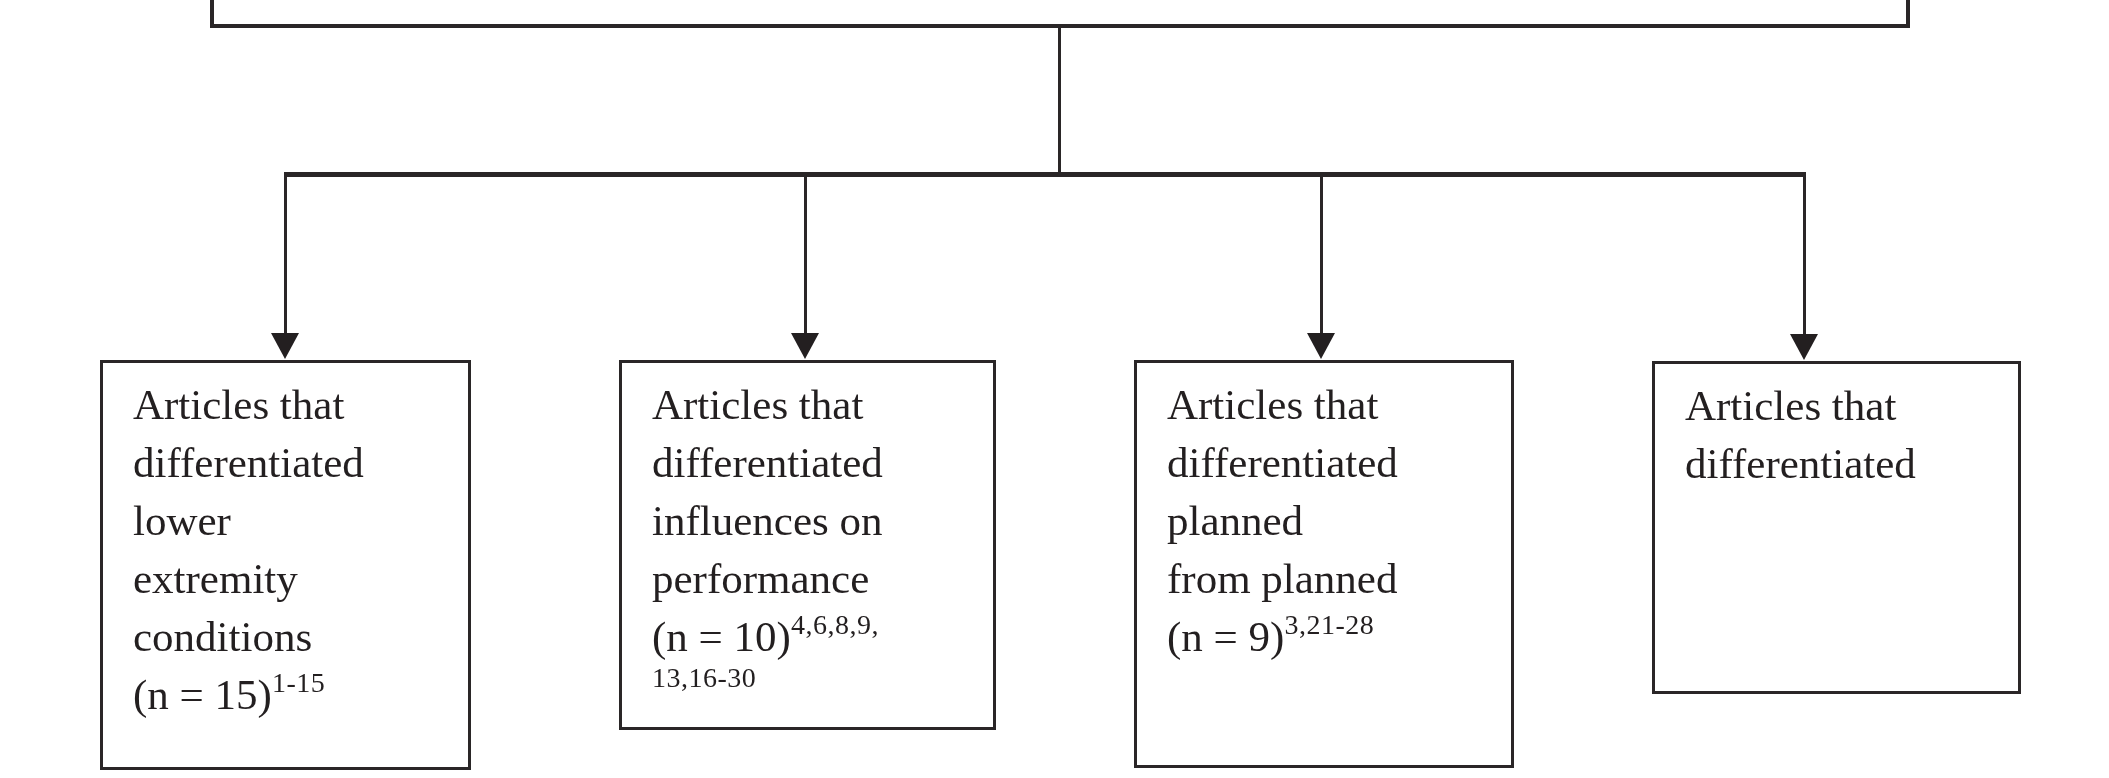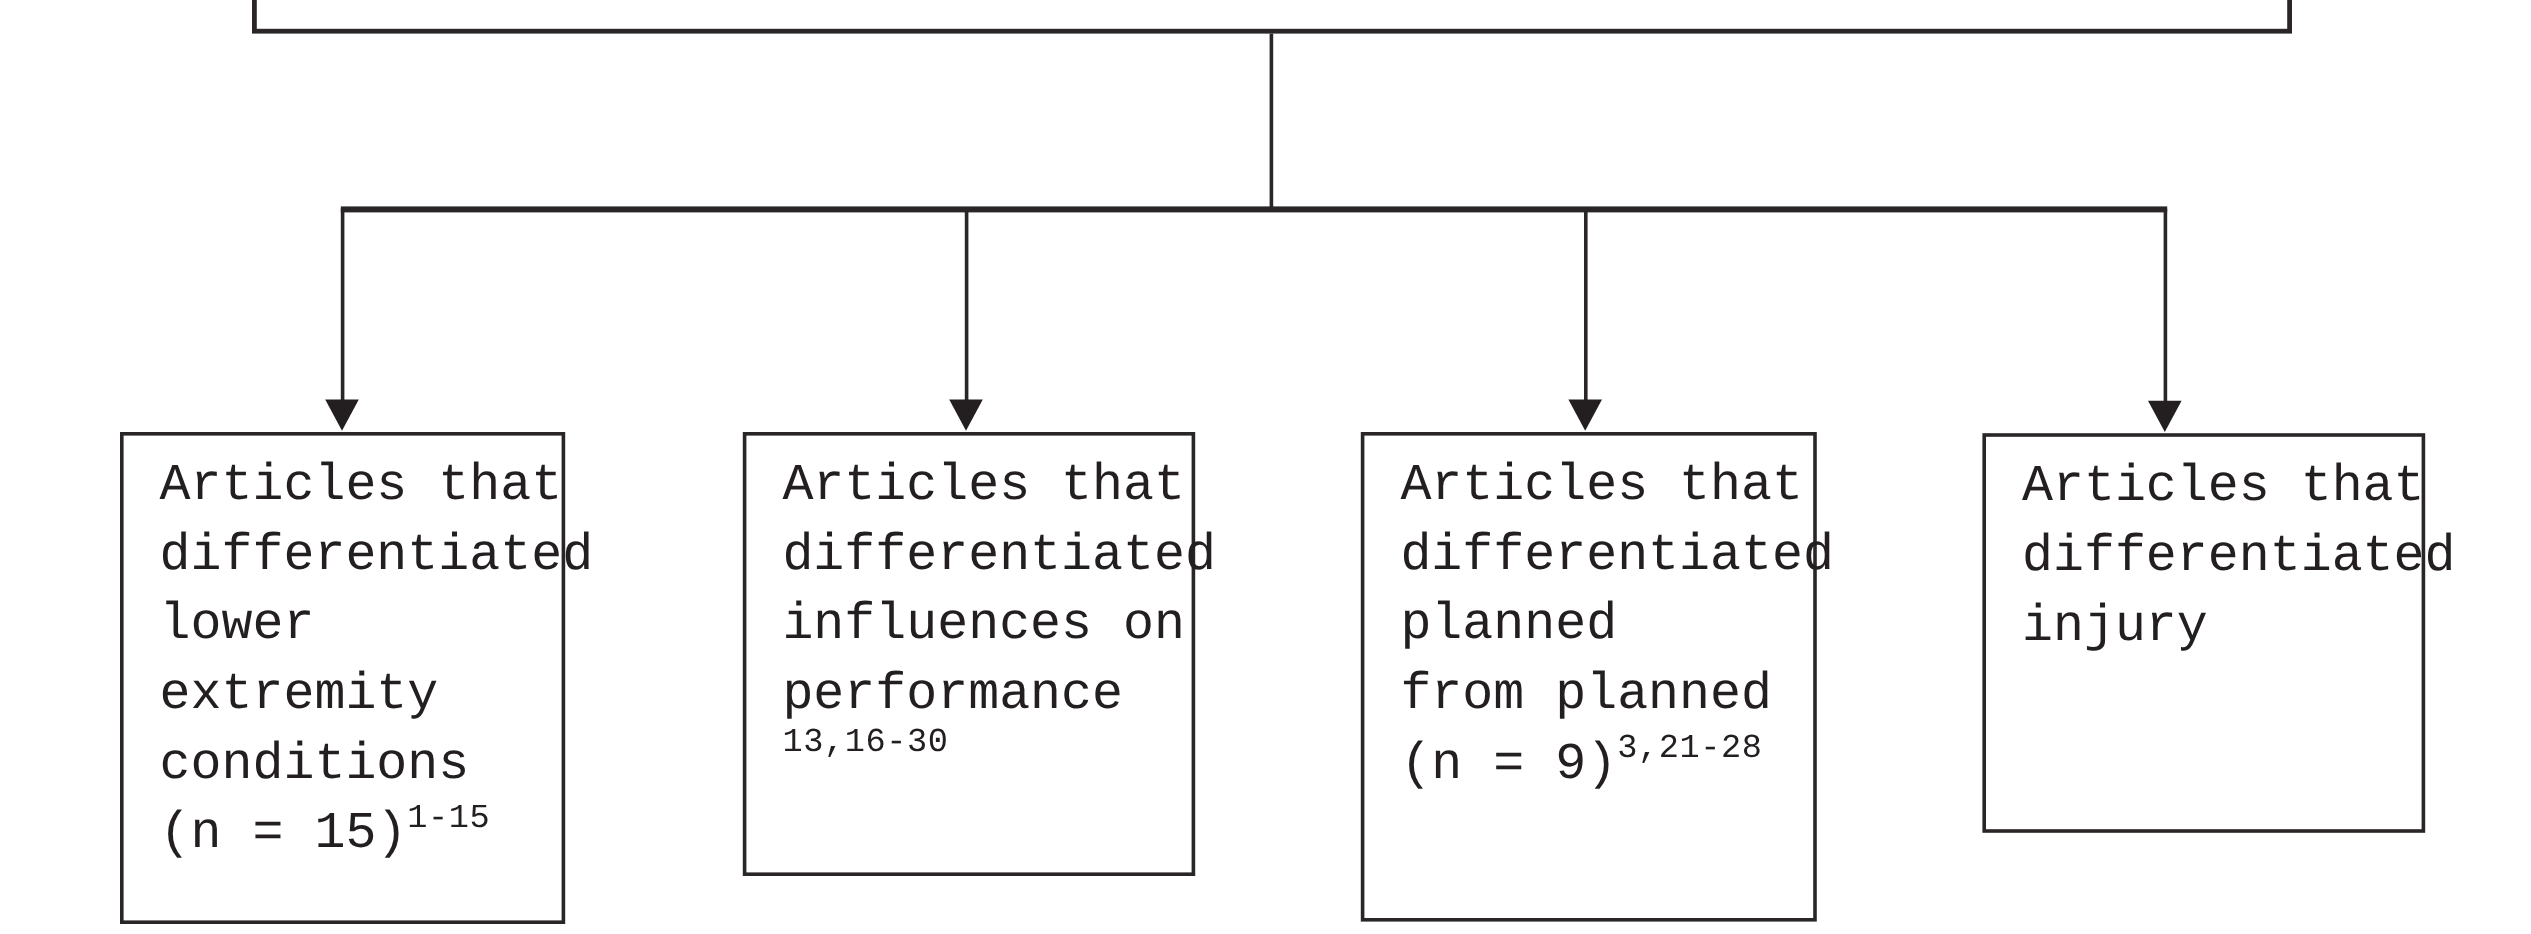--- a/index.html
+++ b/index.html
@@ -6,21 +6,21 @@
     margin: 0;
     padding: 0;
     background: #ffffff;
   }
   #canvas {
     position: relative;
     width: 2109px;
     height: 778px;
     background: #ffffff;
     overflow: hidden;
-    font-family: Liberation Mono, monospace;
+    font-family: Liberation Serif, serif;
     color: #231f20;
   }
 
   
   .parent-box {
     position: absolute;
     left: 210px;
     top: -82px;
     width: 1700px;
     height: 110px;
@@ -119,30 +119,30 @@
     <div>extremity</div>
     <div>conditions</div>
     <div><span>(n = 15)</span><span class="sup">1-15</span></div>
   </div>
 
   <div class="box box-2">
     <div>Articles that</div>
     <div>differentiated</div>
     <div>influences on</div>
     <div>performance</div>
+    <div><span>(n = 10)</span><span class="sup">4,6,8,9,</span></div>
     <div class="sup-cont">13,16-30</div>
   </div>
 
   <div class="box box-3">
     <div>Articles that</div>
     <div>differentiated</div>
     <div>planned</div>
     <div>from planned</div>
     <div><span>(n = 9)</span><span class="sup">3,21-28</span></div>
   </div>
 
   <div class="box box-4">
     <div>Articles that</div>
     <div>differentiated</div>
-    <div>injury</div>
   </div>
 
 </div>
 
 </body></html>

